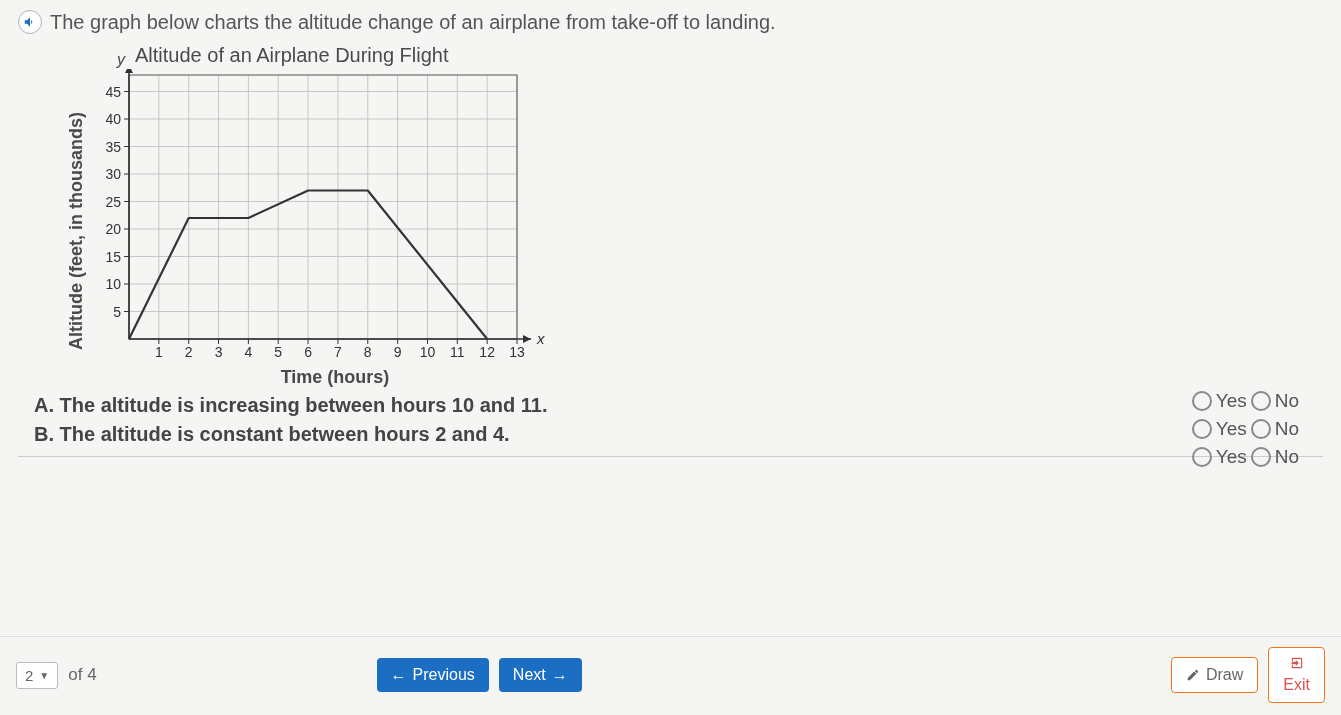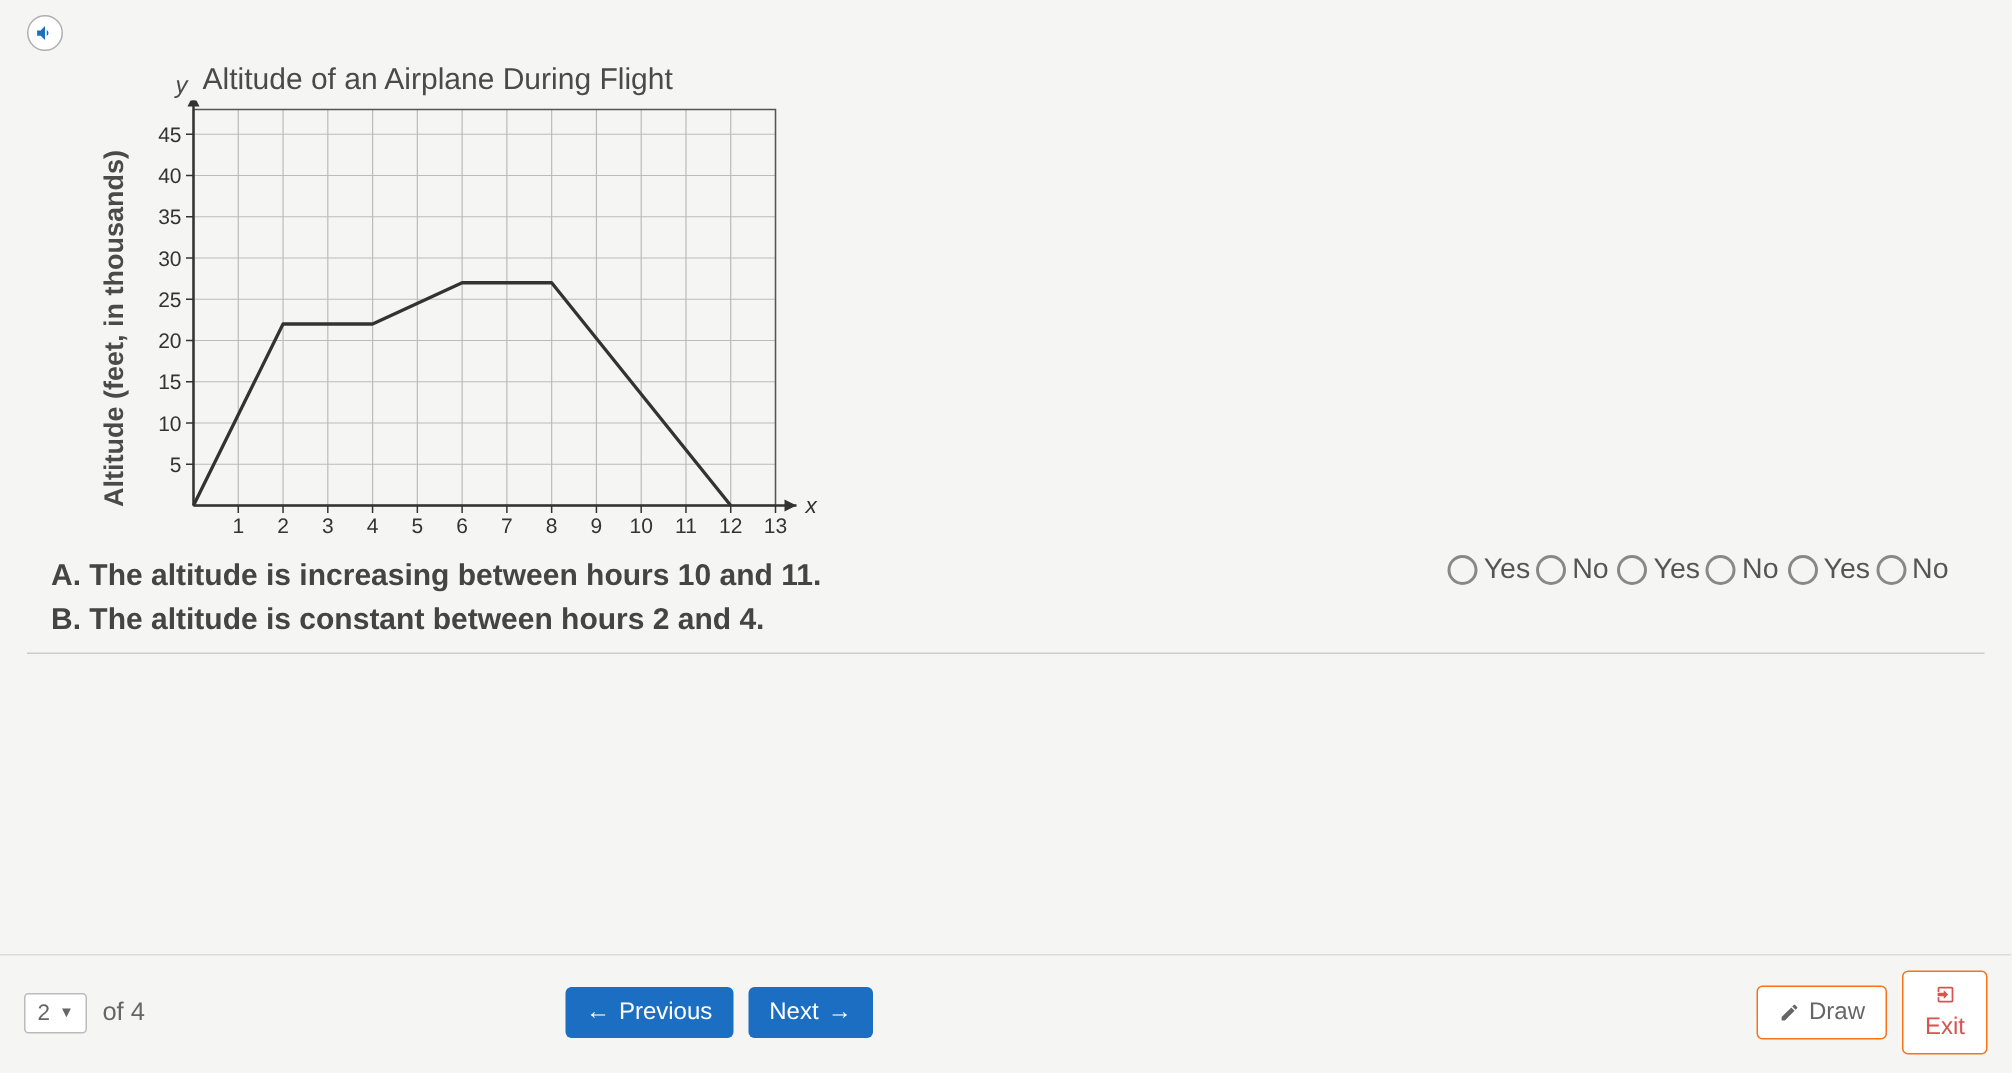--- a/index.html
+++ b/index.html
@@ -35,21 +35,21 @@
   .chart-title { font-weight: normal; font-size: 20px; margin:0 0 2px 6px; }
   .yaxis-name { font-style: italic; font-size:16px; margin-left:30px; margin-right:4px;}
   svg.chart { display:block; }
   .xlabel { font-weight: bold; font-size: 18px; text-align:center; margin-top:-2px; margin-left:36px;}
 
   .instr-row { display:flex; align-items:center; gap:8px; margin: 6px 0 14px 14px;}
   .instr-text { font-size: 20px; color:#555; }
 
   .stmt-block { position: relative; padding: 0 16px; }
   .stmt { font-size: 20px; color:#444; margin: 6px 0; font-weight: bold; }
-  .radios { position:absolute; right: 24px; top: -4px; display:flex; flex-direction:row; gap:6px;align-items:flex-end;}
+  .radios { position:absolute; right: 24px; top: -4px; display:flex; flex-direction:column; gap:6px;align-items:flex-end;}
   .radio-row { display:flex; gap:4px; align-items:center; font-size:19px; color:#555;}
   .radio-circle {
     width:20px; height:20px; border:2px solid #888; border-radius:50%; display:inline-block;
   }
   .divider { border:none; border-top:1px solid #ccc; margin: 10px 0 0 0;}
 
   .footer {
     position:absolute; bottom:0; left:0; right:0;
     padding: 10px 16px 12px 16px;
     display:flex; align-items:center; gap:10px;
@@ -78,20 +78,21 @@
 </head>
 <body>
 
 <div class="content">
   <div class="q-row">
     <div class="audio-btn">
       <svg viewBox="0 0 24 24">
           <path fill="#1b6ec2" d="M3 9v6h4l5 5V4L7 9H3zm13 3a4 4 0 0 0-2-3.5v7A4 4 0 0 0 16 12z"></path>
         </svg>
     </div>
+    <div class="q-text">The graph below charts the altitude change of an airplane from take-off to landing.</div>
   </div>
 
   <div class="chart-wrap">
     <div class="ylabel">Altitude (feet, in thousands)</div>
     <div class="chart-col">
       <div class="chart-title-row">
         <span class="yaxis-name">y</span>
         <span class="chart-title">Altitude of an Airplane During Flight</span>
       </div>
       <svg class="chart" id="chart-svg" width="460" height="300">
@@ -164,20 +165,21 @@
           <text x="34" y="110" text-anchor="end" font-size="14" fill="#333">30</text>
           <line x1="37" y1="77.5" x2="42" y2="77.5" stroke="#333"></line>
           <text x="34" y="82.5" text-anchor="end" font-size="14" fill="#333">35</text>
           <line x1="37" y1="50" x2="42" y2="50" stroke="#333"></line>
           <text x="34" y="55" text-anchor="end" font-size="14" fill="#333">40</text>
           <line x1="37" y1="22.5" x2="42" y2="22.5" stroke="#333"></line>
           <text x="34" y="27.5" text-anchor="end" font-size="14" fill="#333">45</text>
           <text x="450" y="275" font-size="15" font-style="italic" fill="#333">x</text>
           <path d="M42 270 L101.6923076923077 149 L161.3846153846154 149 L221.0769230769231 121.5 L280.7692307692308 121.5 L400.1538461538462 270 " fill="none" stroke="#333" stroke-width="2.2" stroke-linejoin="round"></path>
         </svg>
+      <div class="xlabel">Time (hours)</div>
     </div>
   </div>
 
 
   <div class="stmt-block">
     <div class="stmt">A. The altitude is increasing between hours 10 and 11.</div>
     <div class="stmt">B. The altitude is constant between hours 2 and 4.</div>
     <div class="radios">
       <div class="radio-row">
         <span class="radio-circle"></span>

